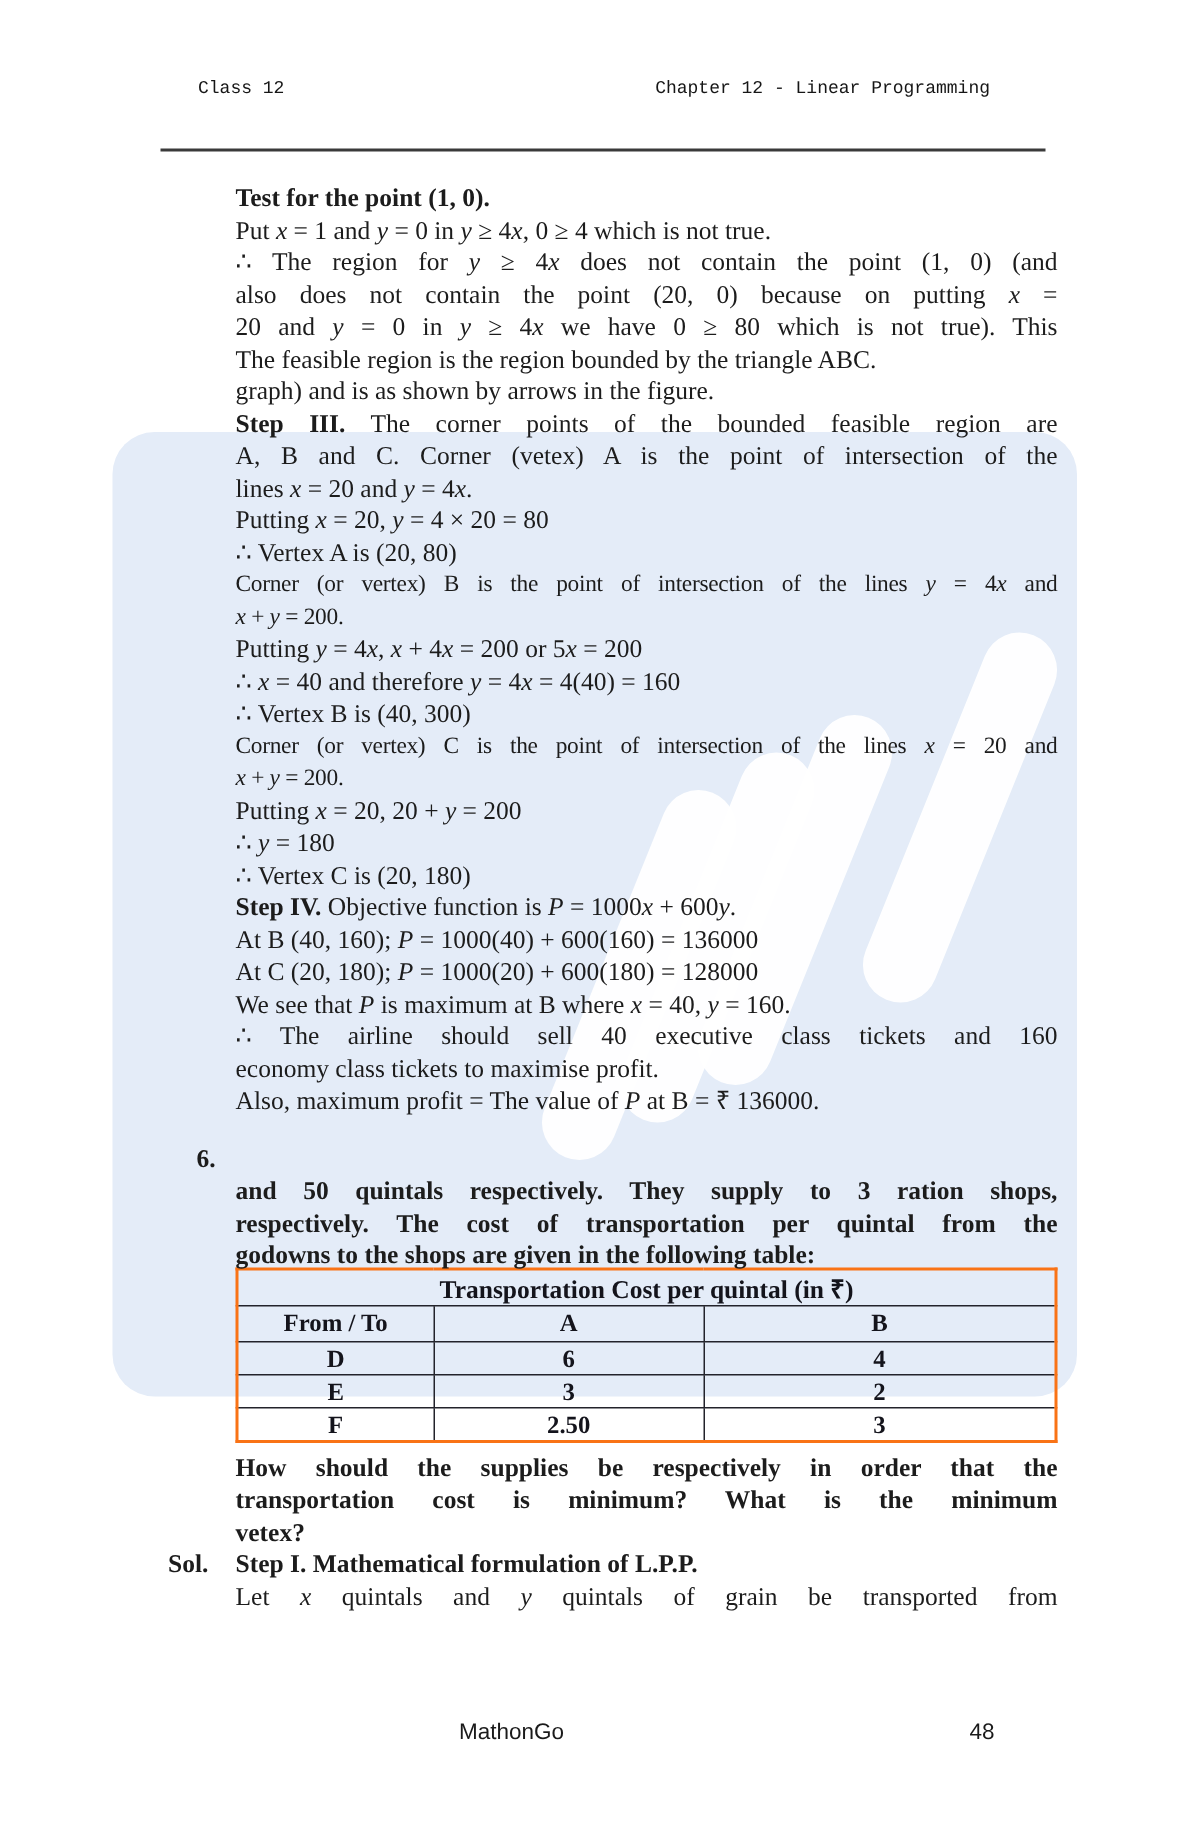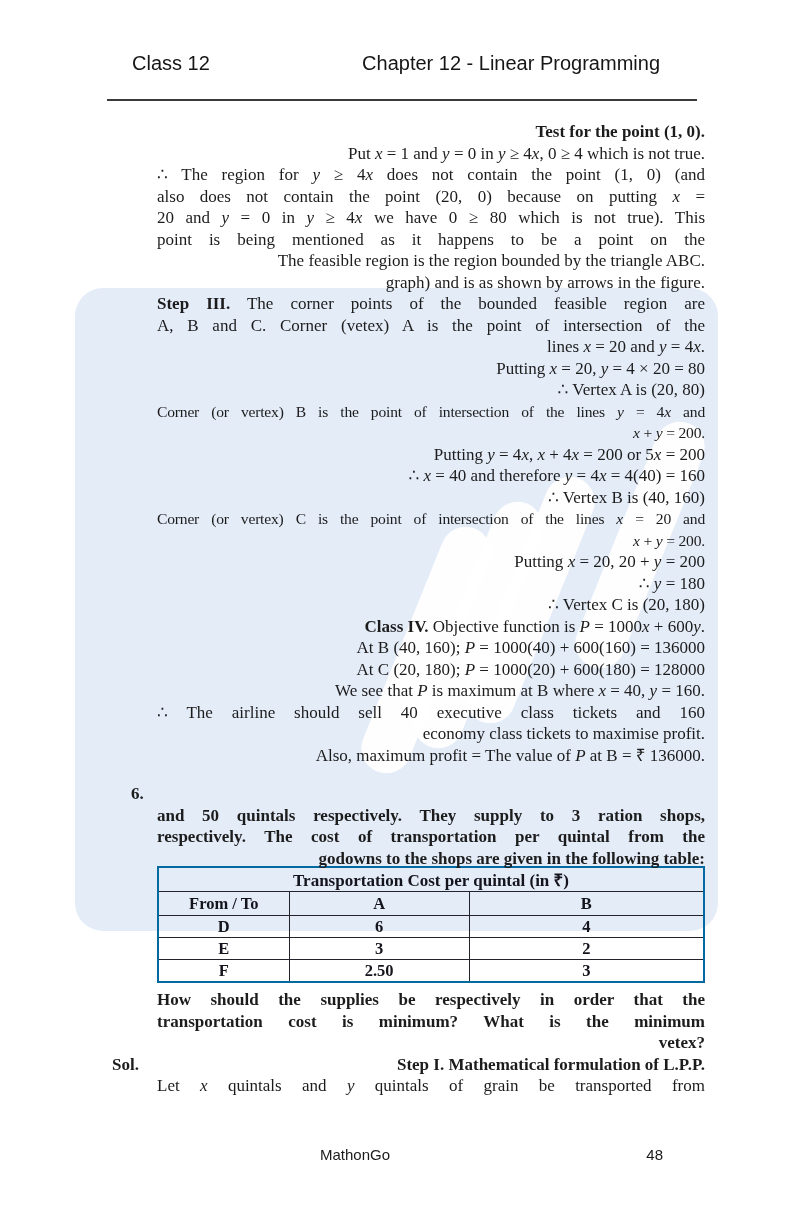--- a/index.html
+++ b/index.html
@@ -1,51 +1,51 @@
 <!DOCTYPE html>
 <html><head>
 <meta charset="utf-8">
 <style>
   html,body{margin:0;padding:0;}
   body{
     width:800px;height:1217px;position:relative;background:#ffffff;
     font-family:"Liberation Serif", serif;color:#1c1c1c;overflow:hidden;
   }
   
-  .hdr{position:absolute;top:52px;font-family:Liberation Sans, sans-serif;
-       font-size:20px;color:#161616;}
+  .hdr{position:absolute;top:52px;font-family:Liberation Mono, monospace;
+       font-size:12px;color:#161616;}
   .hdr-left{left:132px;}
   .hdr-right{right:140px;}
   .hdr-rule{position:absolute;top:99px;left:107px;width:590px;height:2px;background:#3a3a3a;}
   
   .band{position:absolute;left:75px;top:288px;width:643px;height:643px;
         border-radius:28px;overflow:hidden;z-index:0;}
   .stripe{position:absolute;width:50px;height:262px;border-radius:26px;
           background:#ffffff;opacity:.95;transform:rotate(22deg);}
   
   .content{position:absolute;left:157px;top:121px;width:548px;z-index:1;
            font-size:17px;}
-  .line{height:21.5px;line-height:21.5px;position:relative;text-align:right;}
+  .line{height:21.5px;line-height:21.5px;position:relative;}
   .line.just{text-align:justify;text-align-last:justify;}
   .line.cond{font-size:15.6px;letter-spacing:-0.2px;}
   .lbl{position:absolute;font-weight:bold;}
   b{font-weight:bold;} i{font-style:italic;}
   
   table.cost{border-collapse:collapse;width:548px;table-layout:fixed;
              font-weight:bold;text-align:center;font-size:16.5px;color:#14141c;}
-  table.cost{border:2px solid #0369a1;}
+  table.cost{border:2px solid #f97316;}
   table.cost td{border:1px solid #23232b;padding:0;}
   td.t-title{height:23px;background:transparent;font-size:17px;}
   td.t-head{height:23px;border-bottom:2px solid #23232b;}
   td.t-body{height:21px;border-top:none;border-bottom:none;line-height:21px;}
   col.c1{width:24%;} col.c2{width:33%;} col.c3{width:43%;}
   
   .ftr{position:absolute;top:1146px;font-family:"Liberation Sans", sans-serif;
        font-size:15px;color:#1a1a1a;}
-  .ftr-brand{left:0;width:682px;text-align:center;margin-left:14px;}
+  .ftr-brand{left:0;width:682px;text-align:center;}
   .ftr-page{right:137px;}
 </style>
 </head>
 <body>
 
 <div class="hdr hdr-left">Class 12</div>
 <div class="hdr hdr-right">Chapter 12 - Linear Programming</div>
 <div class="hdr-rule"></div>
 
 <div class="band" id="band" style="background: rgb(228, 236, 248);">
@@ -54,39 +54,38 @@
     <div class="stripe" style="background: rgb(255, 255, 255); left: 430px; top: 181px;"></div>
     <div class="stripe" style="background: rgb(255, 255, 255); left: 540px; top: 126px;"></div>
   </div>
 
 <div class="content" id="doc-body">
     <div class="line"><b>Test for the point (1, 0).</b></div>
     <div class="line">Put <i>x</i> = 1 and <i>y</i> = 0 in <i>y</i> ≥ 4<i>x</i>, 0 ≥ 4 which is not true.</div>
     <div class="line just">∴ The region for <i>y</i> ≥ 4<i>x</i> does not contain the point (1, 0) (and</div>
     <div class="line just">also does not contain the point (20, 0) because on putting <i>x</i> =</div>
     <div class="line just">20 and <i>y</i> = 0 in <i>y</i> ≥ 4<i>x</i> we have 0 ≥ 80 which is not true). This</div>
-    <div class="line just">point is being mentioned as it happens to be a point on the</div>
     <div class="line">The feasible region is the region bounded by the triangle ABC.</div>
     <div class="line">graph) and is as shown by arrows in the figure.</div>
     <div class="line just"><b>Step III.</b> The corner points of the bounded feasible region are</div>
     <div class="line just">A, B and C. Corner (vetex) A is the point of intersection of the</div>
     <div class="line">lines <i>x</i> = 20 and <i>y</i> = 4<i>x</i>.</div>
     <div class="line">Putting <i>x</i> = 20, <i>y</i> = 4 × 20 = 80</div>
     <div class="line">∴ Vertex A is (20, 80)</div>
     <div class="line just cond">Corner (or vertex) B is the point of intersection of the lines <i>y</i> = 4<i>x</i> and</div>
     <div class="line cond"><i>x</i> + <i>y</i> = 200.</div>
     <div class="line">Putting <i>y</i> = 4<i>x</i>, <i>x</i> + 4<i>x</i> = 200 or 5<i>x</i> = 200</div>
     <div class="line">∴ <i>x</i> = 40 and therefore <i>y</i> = 4<i>x</i> = 4(40) = 160</div>
-    <div class="line">∴ Vertex B is (40, 160)</div>
+    <div class="line">∴ Vertex B is (40, 300)</div>
     <div class="line just cond">Corner (or vertex) C is the point of intersection of the lines <i>x</i> = 20 and</div>
     <div class="line cond"><i>x</i> + <i>y</i> = 200.</div>
     <div class="line">Putting <i>x</i> = 20, 20 + <i>y</i> = 200</div>
     <div class="line">∴ <i>y</i> = 180</div>
     <div class="line">∴ Vertex C is (20, 180)</div>
-    <div class="line"><b>Class IV.</b> Objective function is <i>P</i> = 1000<i>x</i> + 600<i>y</i>.</div>
+    <div class="line"><b>Step IV.</b> Objective function is <i>P</i> = 1000<i>x</i> + 600<i>y</i>.</div>
     <div class="line">At B (40, 160); <i>P</i> = 1000(40) + 600(160) = 136000</div>
     <div class="line">At C (20, 180); <i>P</i> = 1000(20) + 600(180) = 128000</div>
     <div class="line">We see that <i>P</i> is maximum at B where <i>x</i> = 40, <i>y</i> = 160.</div>
     <div class="line just">∴ The airline should sell 40 executive class tickets and 160</div>
     <div class="line">economy class tickets to maximise profit.</div>
     <div class="line">Also, maximum profit = The value of <i>P</i> at B = ₹ 136000.</div>
     <div class="line just" style="margin-top: 17px;"><span class="lbl" style="left: -26px;">6.</span></div>
     <div class="line just"><b>and 50 quintals respectively. They supply to 3 ration shops,</b></div>
     <div class="line just"><b>respectively. The cost of transportation per quintal from the</b></div>
     <div class="line"><b>godowns to the shops are given in the following table:</b></div>

